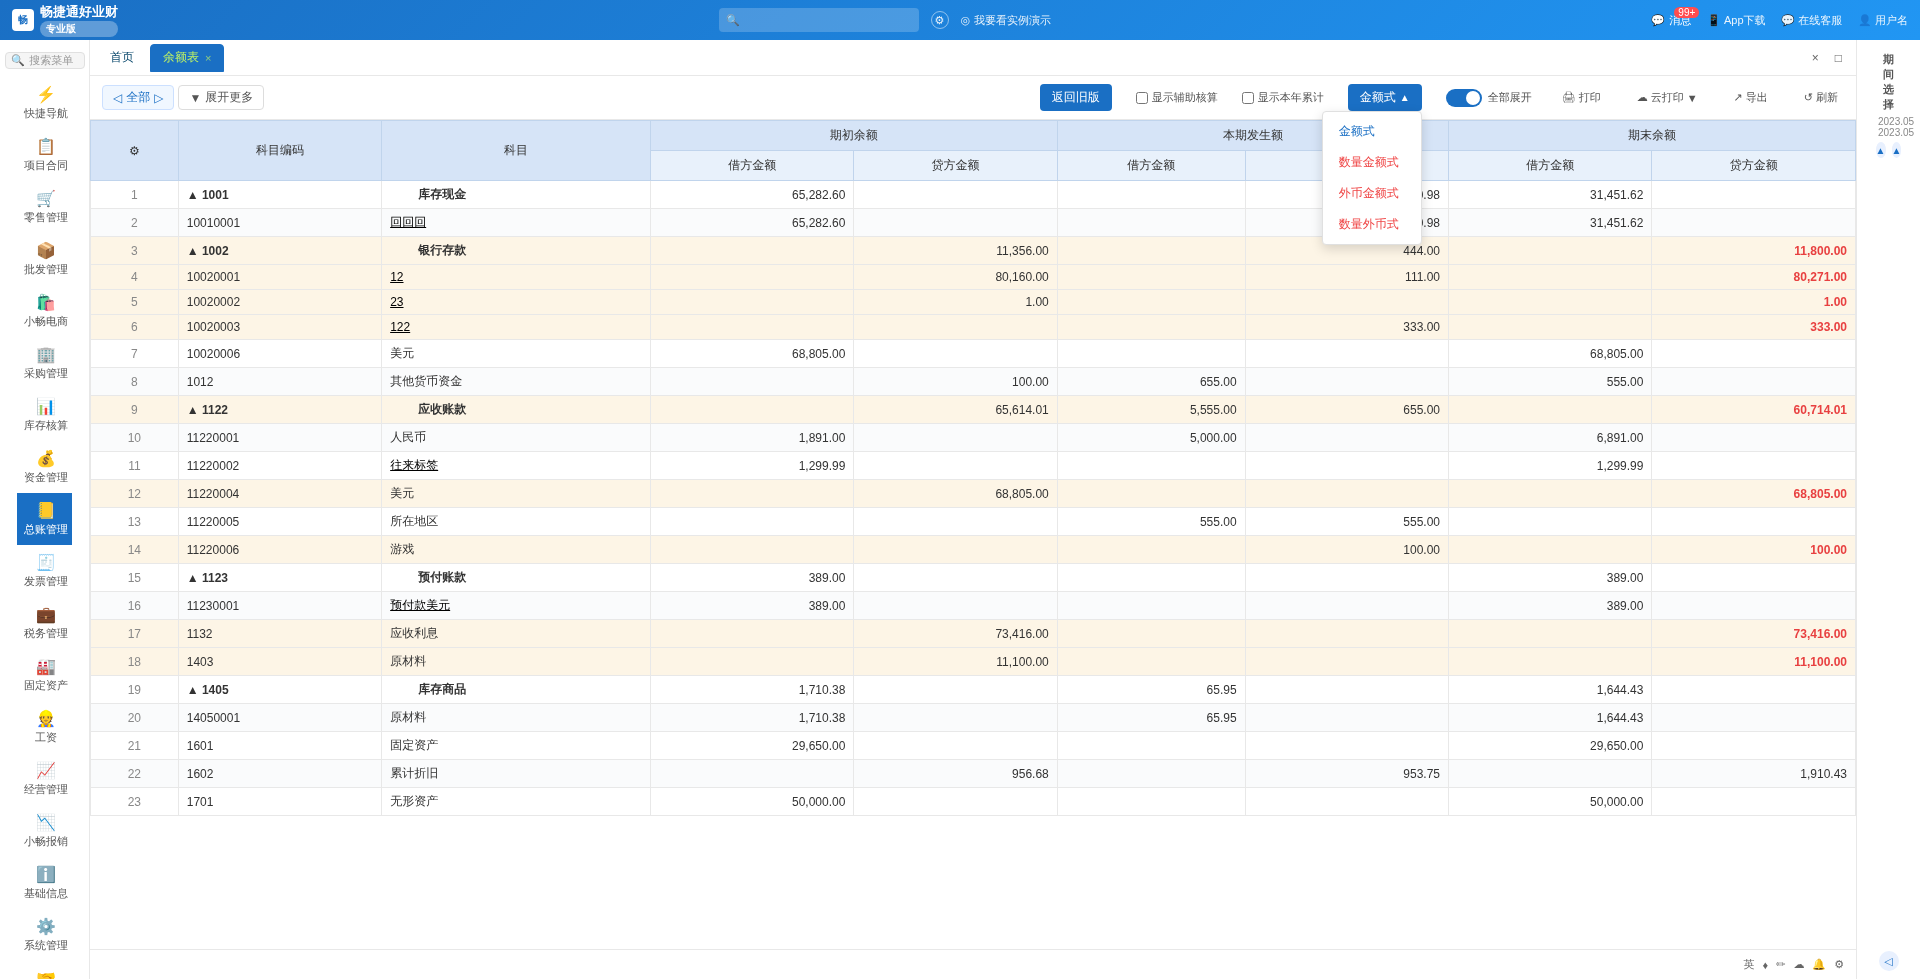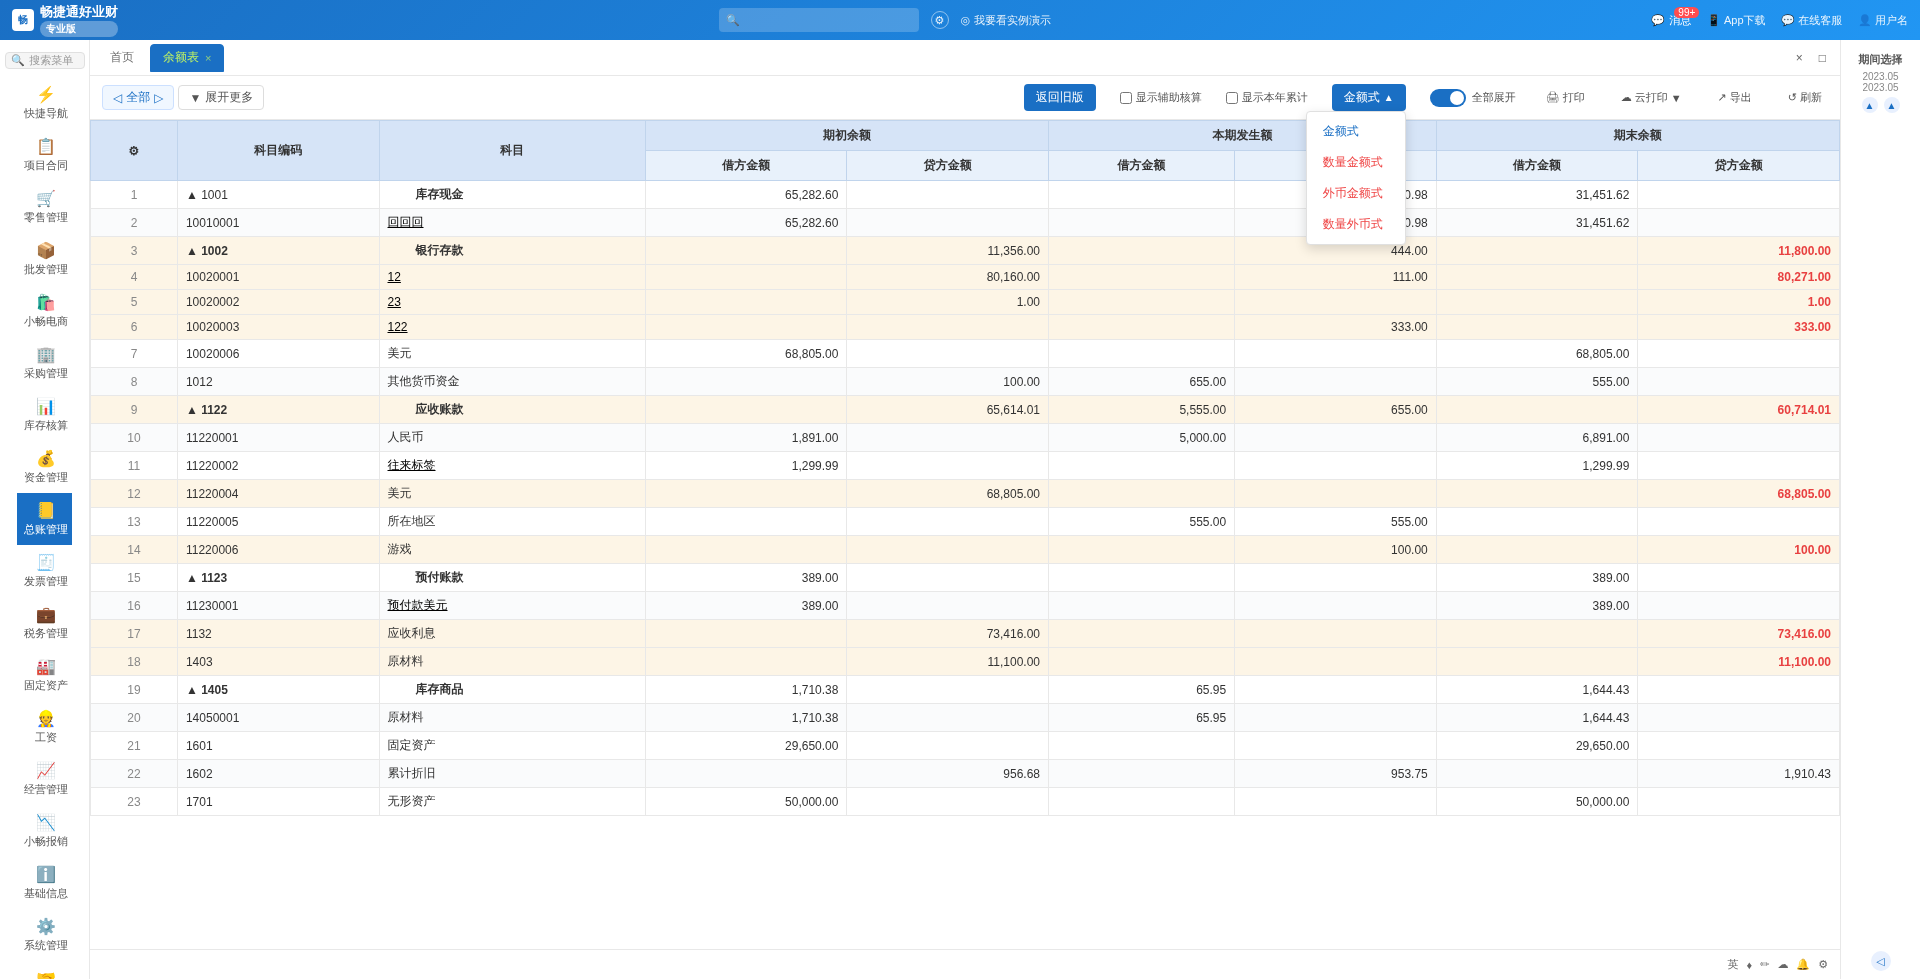--- a/index.html
+++ b/index.html
@@ -77,21 +77,21 @@
       display: flex;
       align-items: center;
       gap: 6px;
       cursor: pointer;
       font-size: 12px;
       color: #555;
       background: #f5f5f5;
       border: 1px solid #e0e0e0;
     }
     .tab-item.active { background: #1a6fc4; color: #bef264; border-color: #1a6fc4; }
-    .tab-item.home { background: transparent; border: none; color: #737373; }
+    .tab-item.home { background: transparent; border: none; color: #0c4a6e; }
     .tab-close { font-size: 11px; opacity: 0.7; }
 
     
     .page-controls {
       height: 44px;
       background: #fff;
       border-bottom: 1px solid #e8e8e8;
       display: flex;
       align-items: center;
       padding: 0 12px;
@@ -142,21 +142,21 @@
     table {
       width: 100%;
       border-collapse: collapse;
       font-size: 12px;
     }
     thead tr th {
       background: #d6e4f7;
       border: 1px solid #c0d4ec;
       padding: 6px 8px;
       text-align: center;
-      font-weight: bold;
+      font-weight: normal;
       color: #333;
       white-space: nowrap;
       position: sticky;
       top: 0;
       z-index: 10;
     }
     thead tr.sub-header th {
       background: #e8f1fb;
     }
     tbody tr td {
@@ -170,26 +170,26 @@
     .td-left { text-align: left; }
     .td-right { text-align: right; }
     .td-highlighted { color: #e84040; font-weight: 700; }
     .td-beige { background: #fdf5e6 !important; }
     .row-number { color: #888; }
     .account-link { color: #000000; text-decoration: underline; cursor: pointer; }
     .account-bold { font-weight: bold; margin-left: 28px; }
 
     
     .right-panel {
-      width: 80px;
+      width: 64px;
       background: #fff;
       border-left: 1px solid #e8e8e8;
       display: flex;
       flex-direction: column;
-      padding: 8px 4px;
+      padding: 8px 21px;
     }
     .period-nav-btn { width: 16px; height: 16px; background: #e8f0fe; border-radius: 50%; display: flex; align-items: center; justify-content: center; font-size: 10px; cursor: pointer; color: #1a6fc4; }
     .period-month { font-size: 11px; color: #555; text-align: center; padding: 3px 4px; cursor: pointer; border-radius: 3px; }
     .period-month.active { background: #1a6fc4; color: white; border-radius: 10px; }
     .panel-toggle { display: flex; justify-content: center; margin-top: auto; }
     .panel-toggle-btn { width: 20px; height: 20px; background: #e8f0fe; border-radius: 50%; display: flex; align-items: center; justify-content: center; cursor: pointer; font-size: 11px; color: #1a6fc4; }
 
     
     .status-bar {
       height: 30px;
@@ -442,21 +442,21 @@
             <th>贷方金额</th>
             <th>借方金额</th>
             <th>贷方金额</th>
             <th>借方金额</th>
             <th>贷方金额</th>
           </tr>
         </thead>
         <tbody id="table-body">
         <tr>
     <td class="row-number ">1</td>
-    <td class="td-left " style="font-weight:normal;">▲ 1001</td>
+    <td class="td-left " style="font-weight:bold;">▲ 1001</td>
     <td class="td-left ">
       <span class="account-bold">库存现金</span>
     </td>
     <td class="td-right ">65,282.60</td>
     <td class="td-right "></td>
     <td class="td-right "></td>
     <td class="td-right ">33,830.98</td>
     <td class="td-right ">31,451.62</td>
     <td class="td-right "></td>
   </tr>

